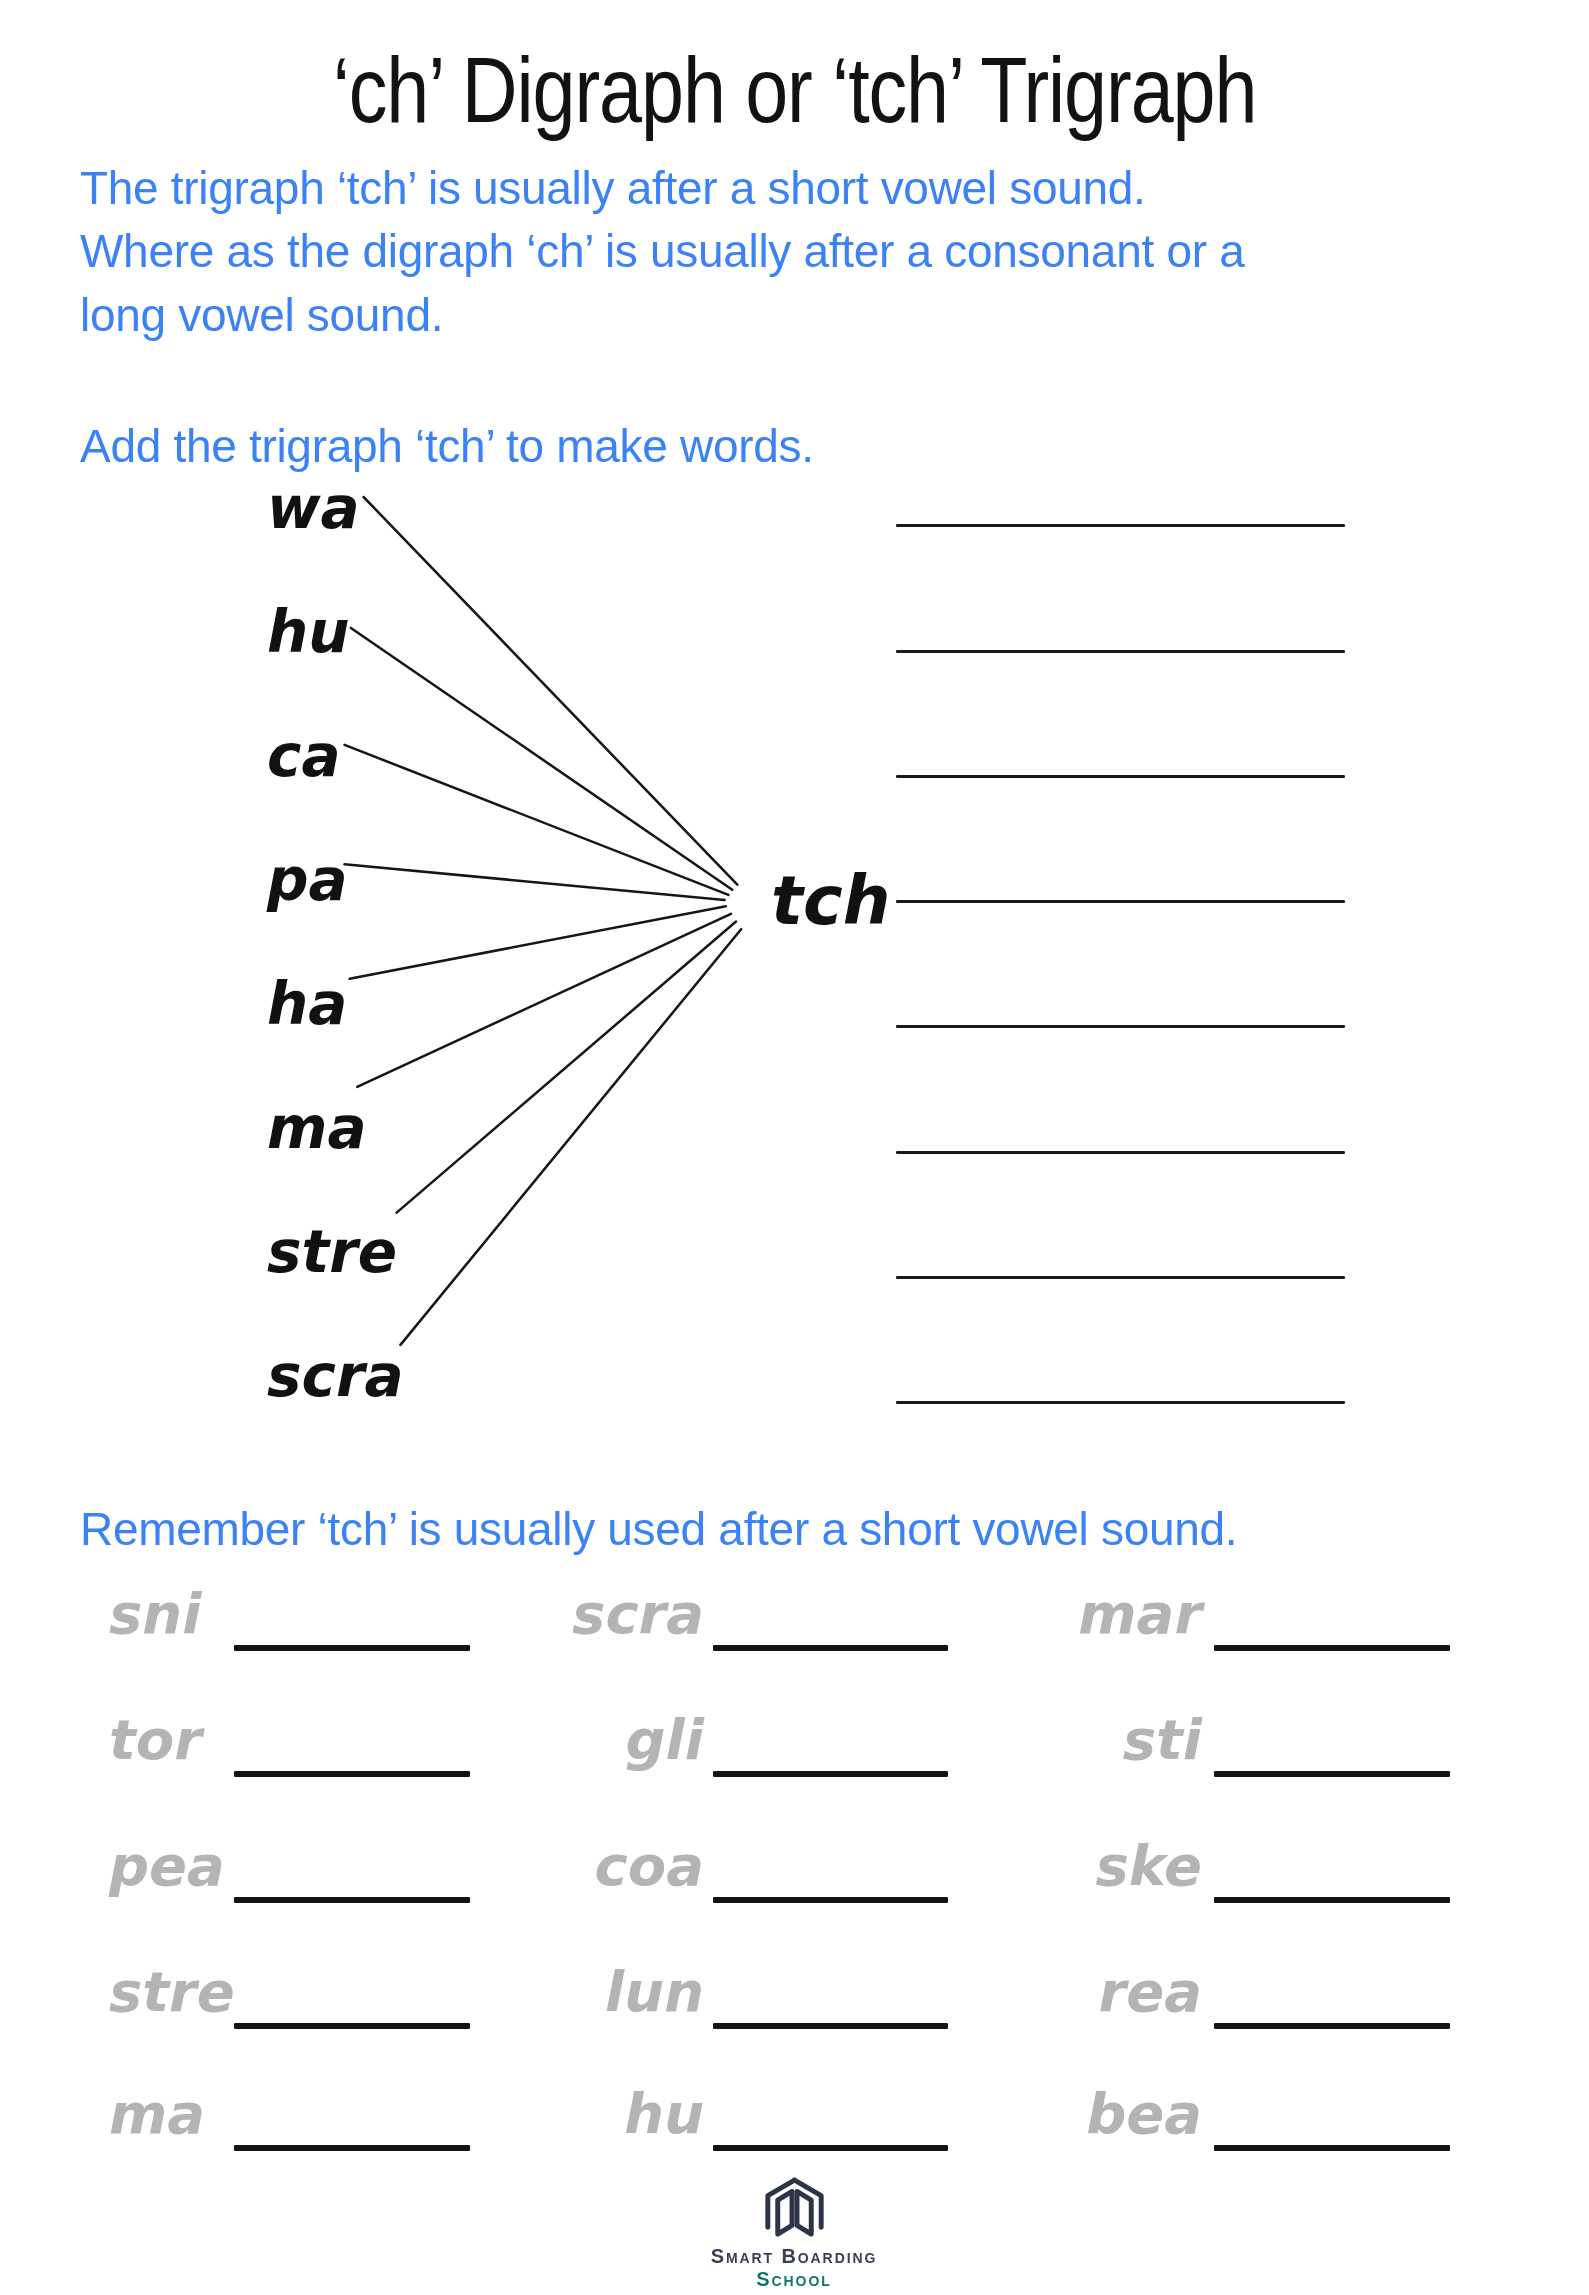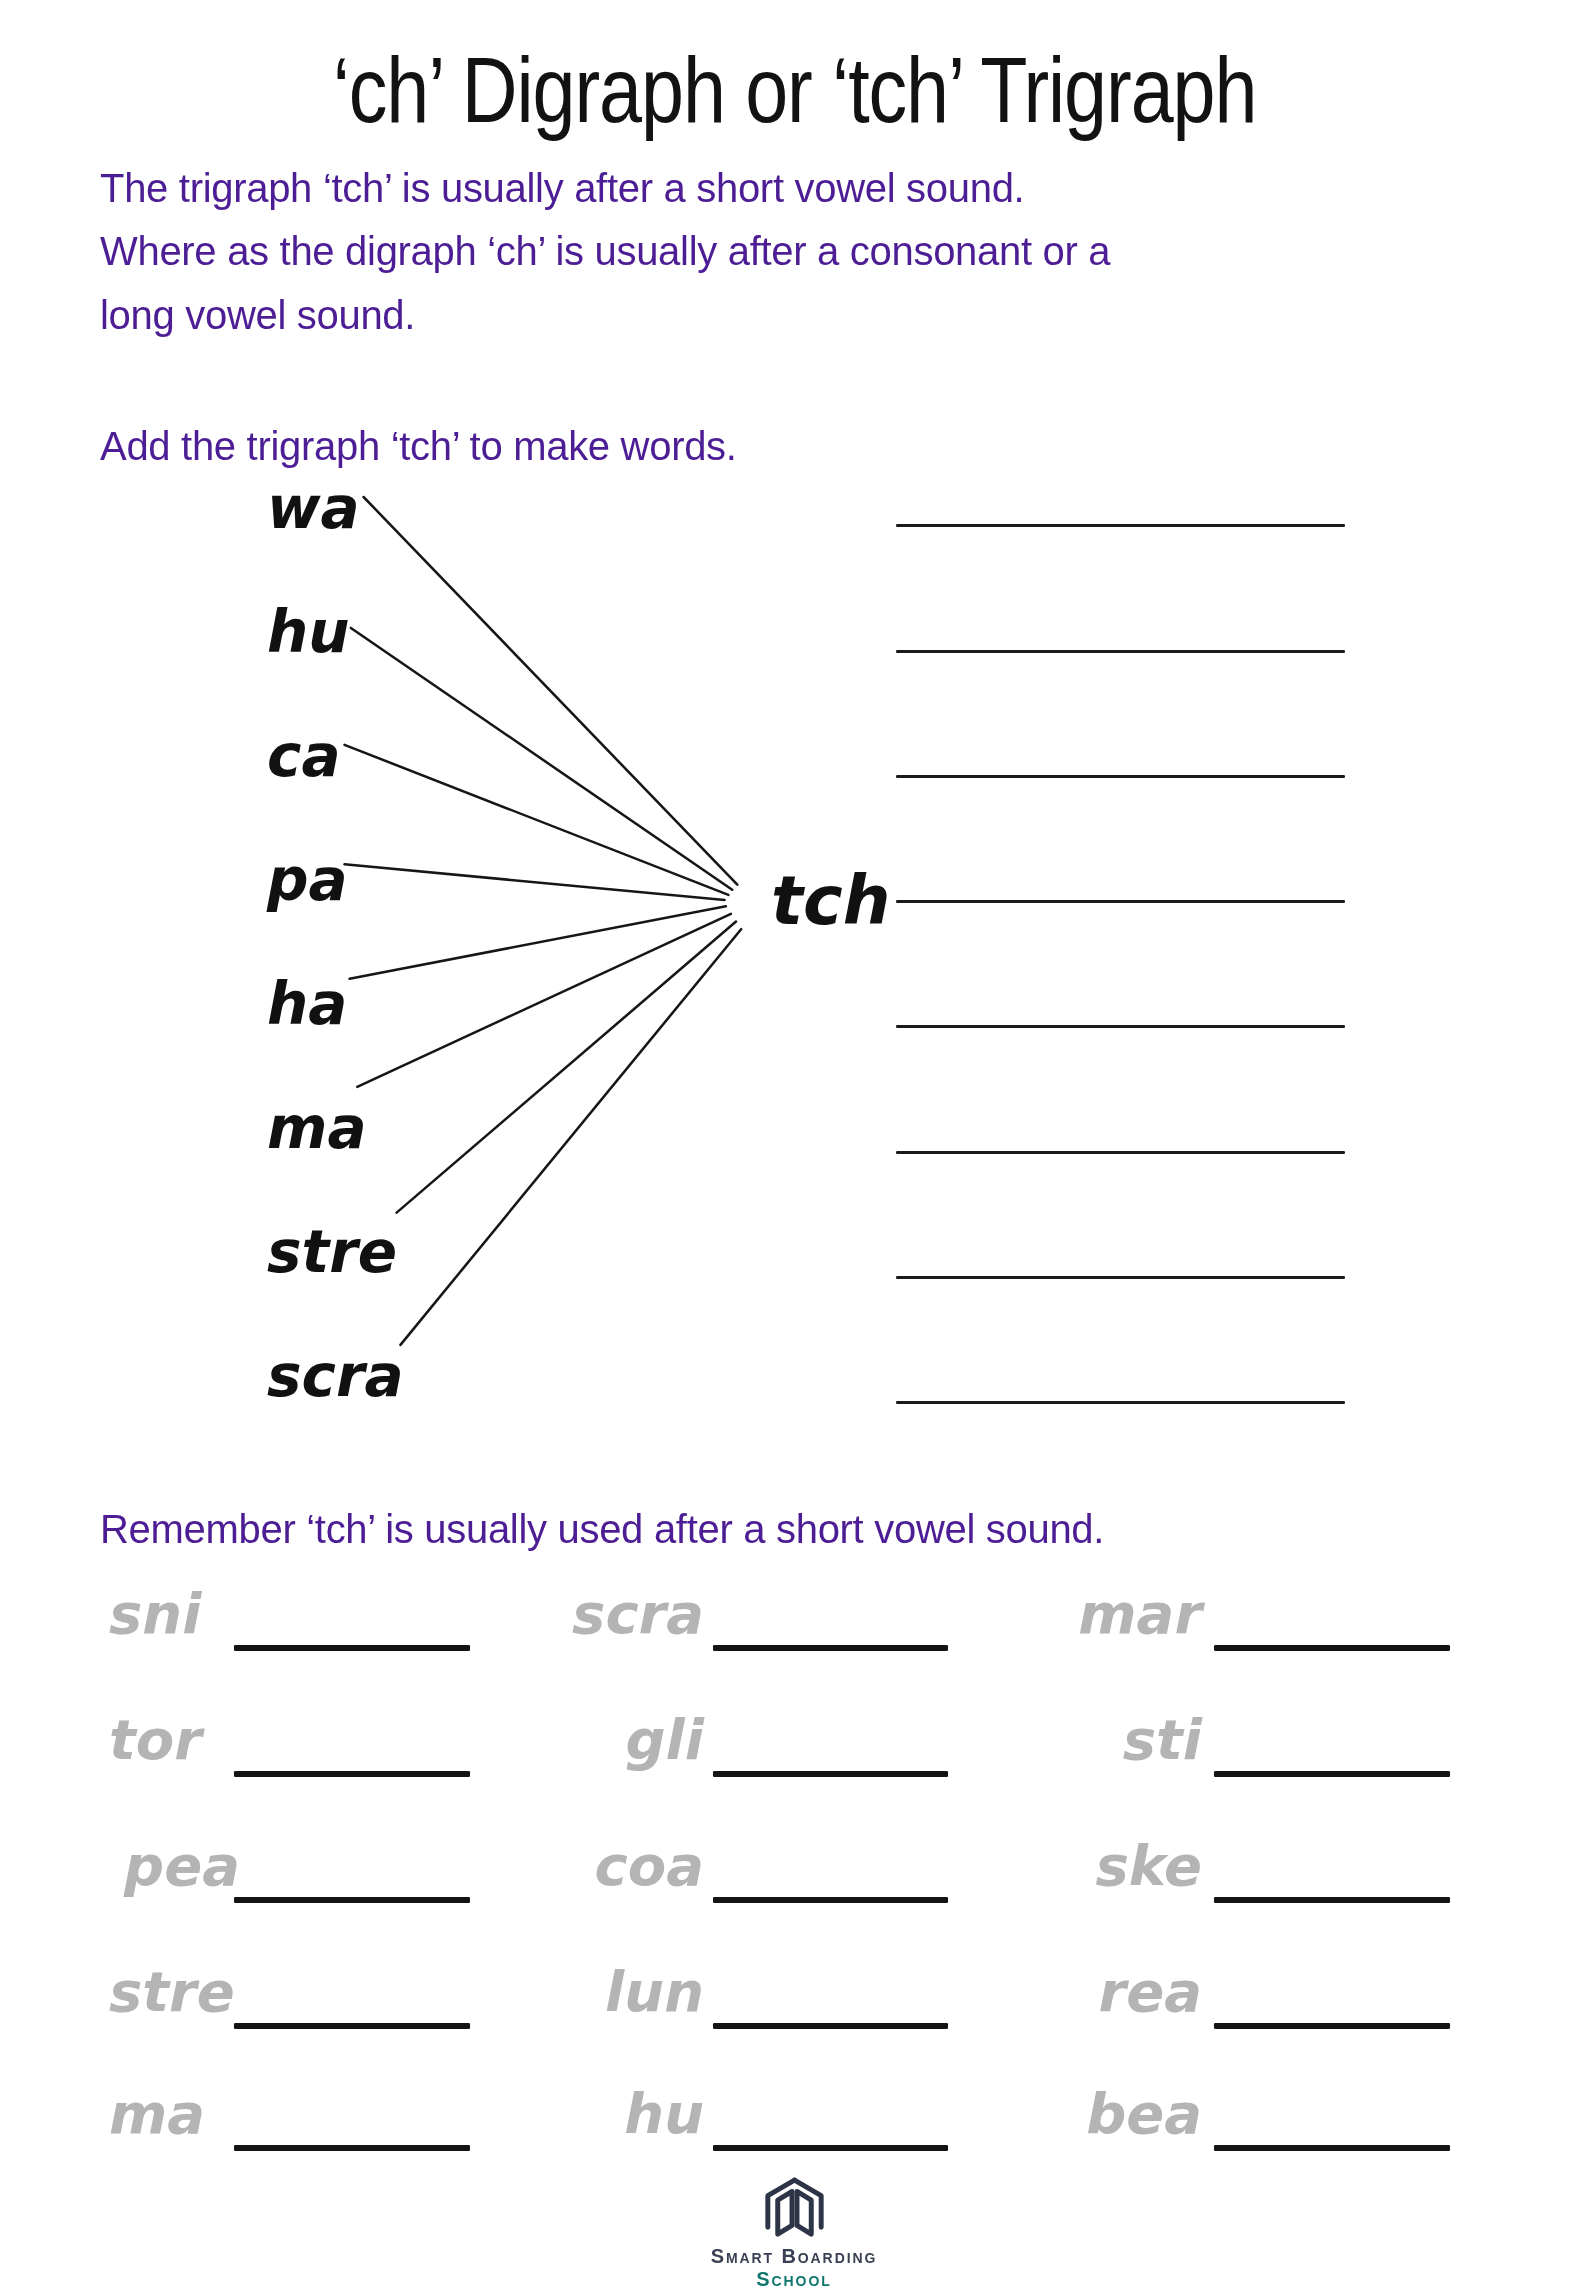--- a/index.html
+++ b/index.html
@@ -15,24 +15,24 @@
 
   .title {
     position: absolute; top: 38px; left: 0; width: 1589px;
     text-align: center;
     font-size: 92px; font-weight: 400; letter-spacing: -1.3px;
     transform: scaleX(0.84); transform-origin: 50% 50%;
     color: #121212; white-space: nowrap;
   }
 
   .bodyline {
-    position: absolute; left: 100px;
-    font-size: 40px; letter-spacing: -0.3px;
+    position: absolute; left: 80px;
+    font-size: 46px; letter-spacing: -0.3px;
     line-height: 64px; height: 64px; white-space: nowrap;
-    color: #4c1d95;
+    color: #3b82f6;
   }
 
   
   .hand {
     font-family: "DejaVu Sans", sans-serif;
     font-style: italic; font-weight: bold;
   }
   .web-word {
     position: absolute; left: 267px; width: 203px; height: 83px;
     line-height: 83px; font-size: 58px; color: #111; white-space: nowrap; margin-top: 32px;
@@ -131,21 +131,21 @@
   <div class="fill-word hand c3" style="top:1572px;">mar</div>
   <div class="fill-blank c3" style="top:1645px;"></div>
 
   <div class="fill-word hand c1" style="top:1698px;">tor</div>
   <div class="fill-blank c1" style="top:1771px;"></div>
   <div class="fill-word hand c2" style="top:1698px;">gli</div>
   <div class="fill-blank c2" style="top:1771px;"></div>
   <div class="fill-word hand c3" style="top:1698px;">sti</div>
   <div class="fill-blank c3" style="top:1771px;"></div>
 
-  <div class="fill-word hand c1" style="top:1824px;text-align:center;">pea</div>
+  <div class="fill-word hand c1" style="top:1824px;">pea</div>
   <div class="fill-blank c1" style="top:1897px;"></div>
   <div class="fill-word hand c2" style="top:1824px;">coa</div>
   <div class="fill-blank c2" style="top:1897px;"></div>
   <div class="fill-word hand c3" style="top:1824px;">ske</div>
   <div class="fill-blank c3" style="top:1897px;"></div>
 
   <div class="fill-word hand c1" style="top:1950px;">stre</div>
   <div class="fill-blank c1" style="top:2023px;"></div>
   <div class="fill-word hand c2" style="top:1950px;">lun</div>
   <div class="fill-blank c2" style="top:2023px;"></div>

